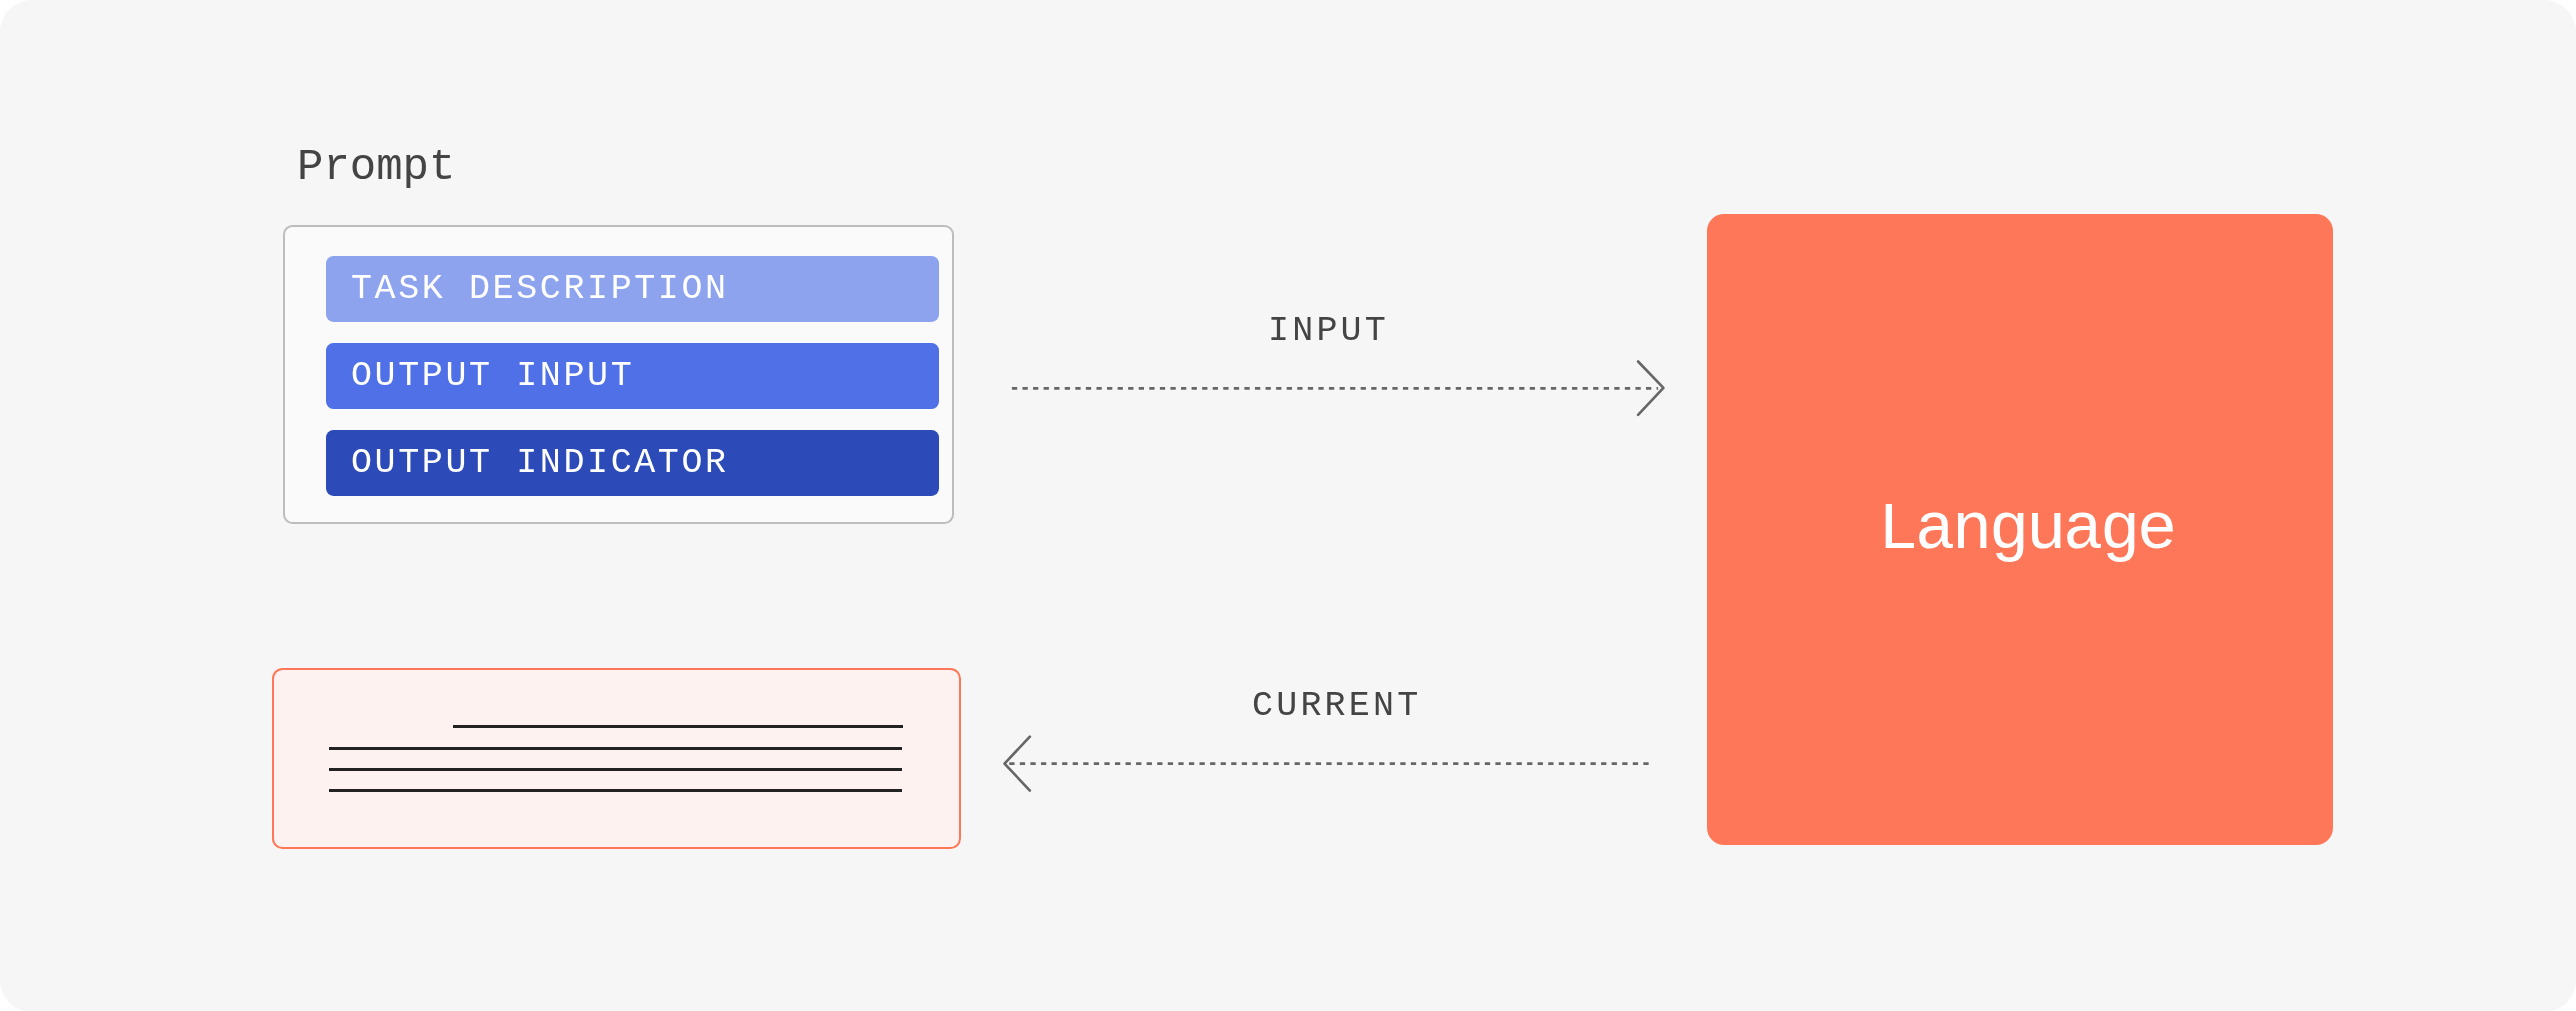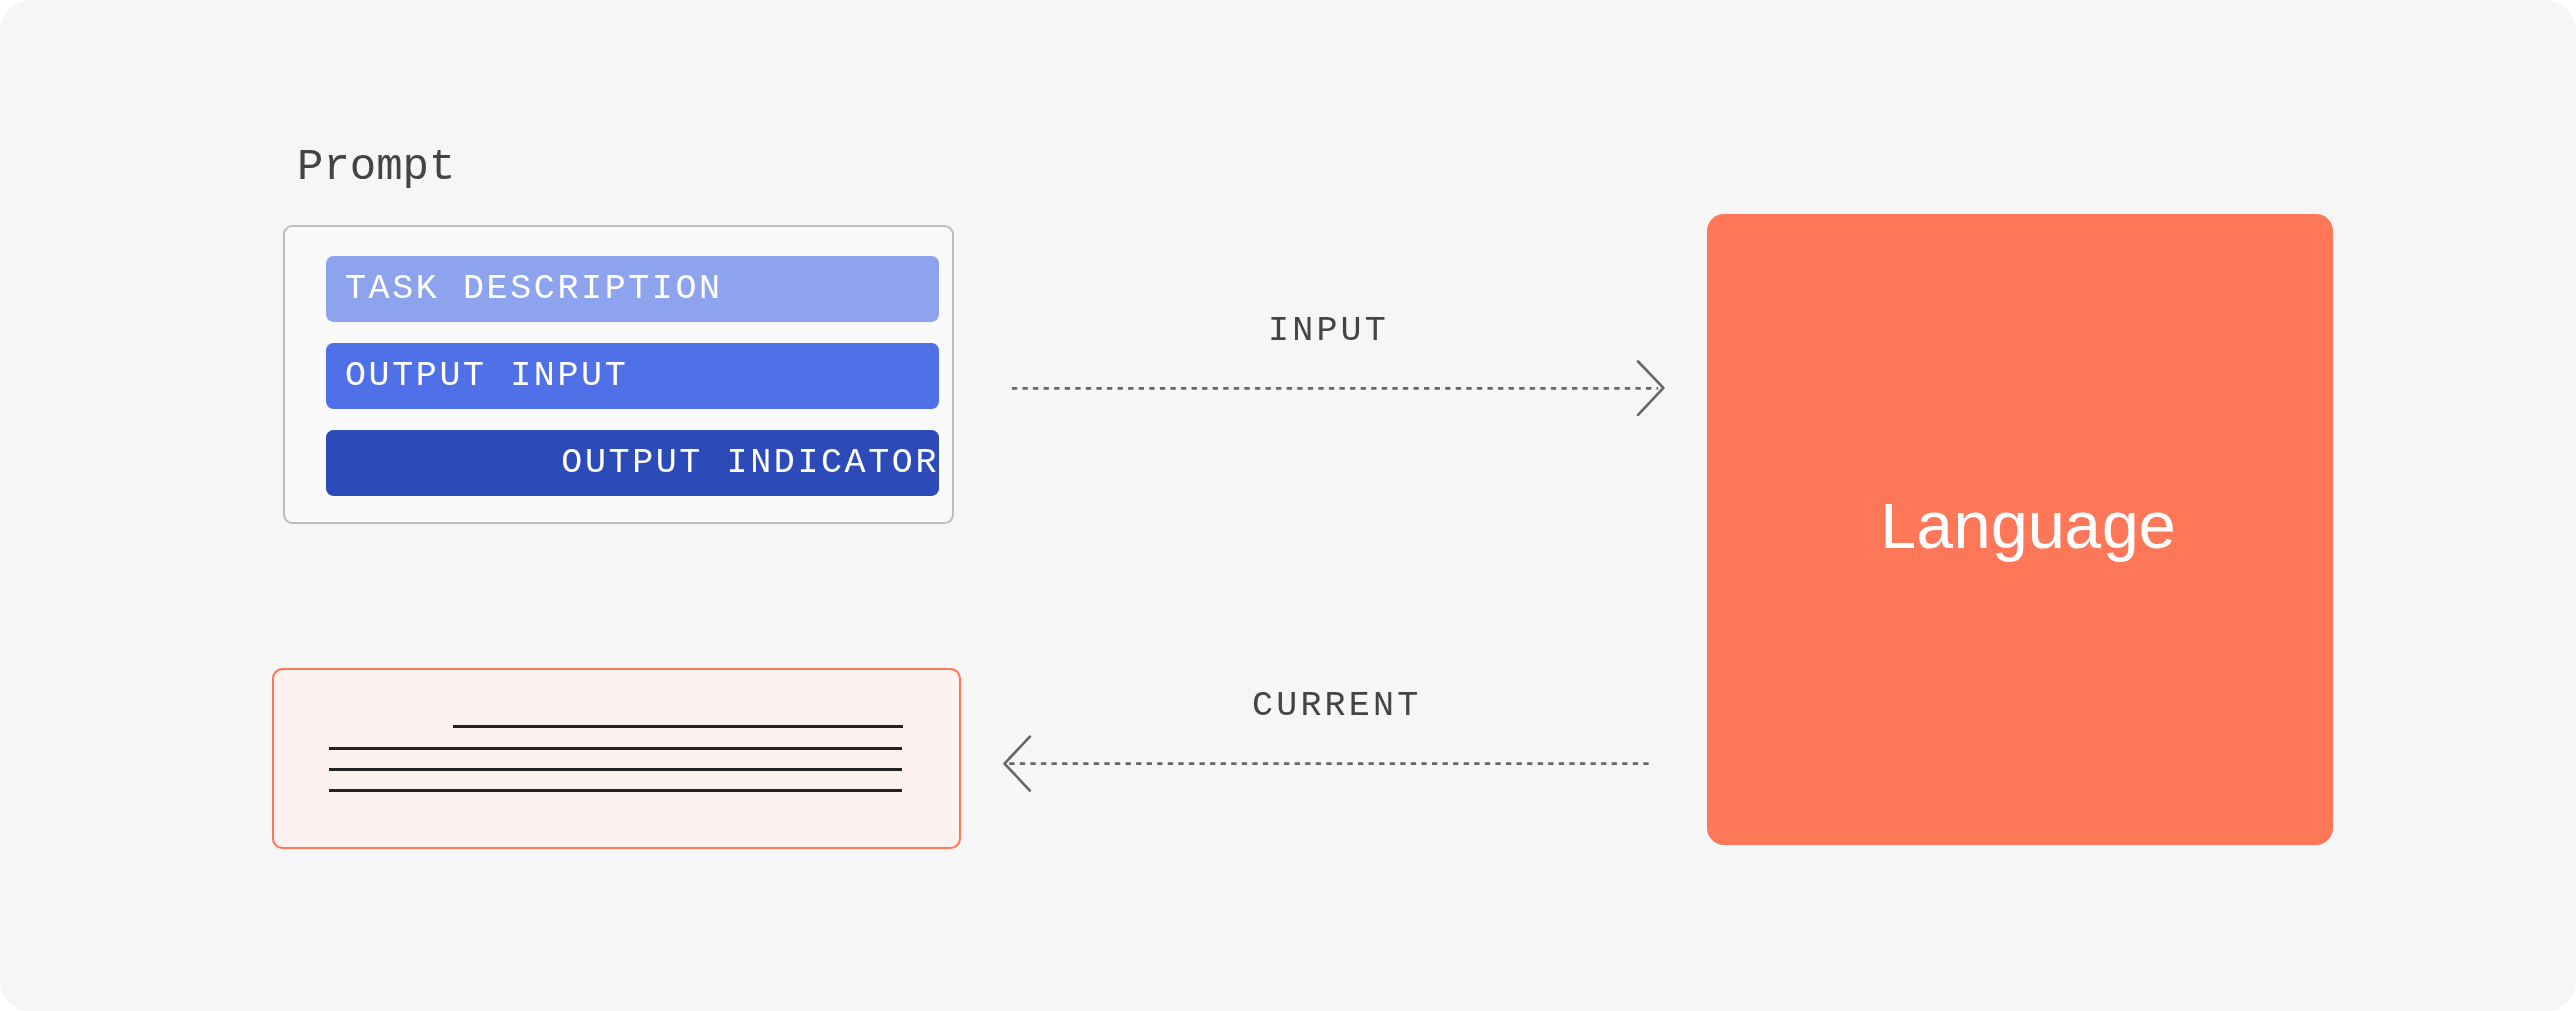--- a/index.html
+++ b/index.html
@@ -14,21 +14,21 @@
     white-space: nowrap;
   }
   .prompt-box {
     position: absolute; left: 283px; top: 225px; width: 671px; height: 299px;
     box-sizing: border-box; border: 2.6px solid #bdbdbd; border-radius: 9.5px;
     background: #fafafa;
   }
   .prompt-bar {
     position: absolute; left: 29px; width: 613px; height: 66px;
     border-radius: 7.4px; box-sizing: border-box;
-    display: flex; align-items: center; padding-left: 19px;
+    display: flex; align-items: center; padding-left: 25px;
     color: #ffffff; font-size: 35px; letter-spacing: 2.6px; white-space: nowrap;
   }
   .completion-box {
     position: absolute; left: 272px; top: 668px; width: 689px; height: 181px;
     box-sizing: border-box; border: 2.6px solid #ff7759; border-radius: 10.6px;
     background: #fdf2f0;
   }
   .completion-line {
     position: absolute; height: 2.6px; background: #222222;
   }
@@ -54,21 +54,21 @@
 
   <div class="section-label mono" style="left:285px; top:145px;">Prompt</div>
 
   <div class="prompt-box">
     <div class="prompt-bar mono" style="top:28.5px; background:#8da3ee;">
       <span>TASK DESCRIPTION</span>
     </div>
     <div class="prompt-bar mono" style="top:116px; background:#4f70e6;">
       <span>OUTPUT INPUT</span>
     </div>
-    <div class="prompt-bar mono" style="top:203px; background:#2d4bb8;justify-content:flex-end;">
+    <div class="prompt-bar mono" style="top:203px; background:#2d4bb8;">
       <span>OUTPUT INDICATOR</span>
     </div>
   </div>
 
 
   <div class="completion-box">
     <div class="completion-line" style="left:179px; top:55px; width:450px;"></div>
     <div class="completion-line" style="left:55px; top:77px; width:573px;"></div>
     <div class="completion-line" style="left:55px; top:98px; width:573px;"></div>
     <div class="completion-line" style="left:55px; top:119px; width:573px;"></div>

